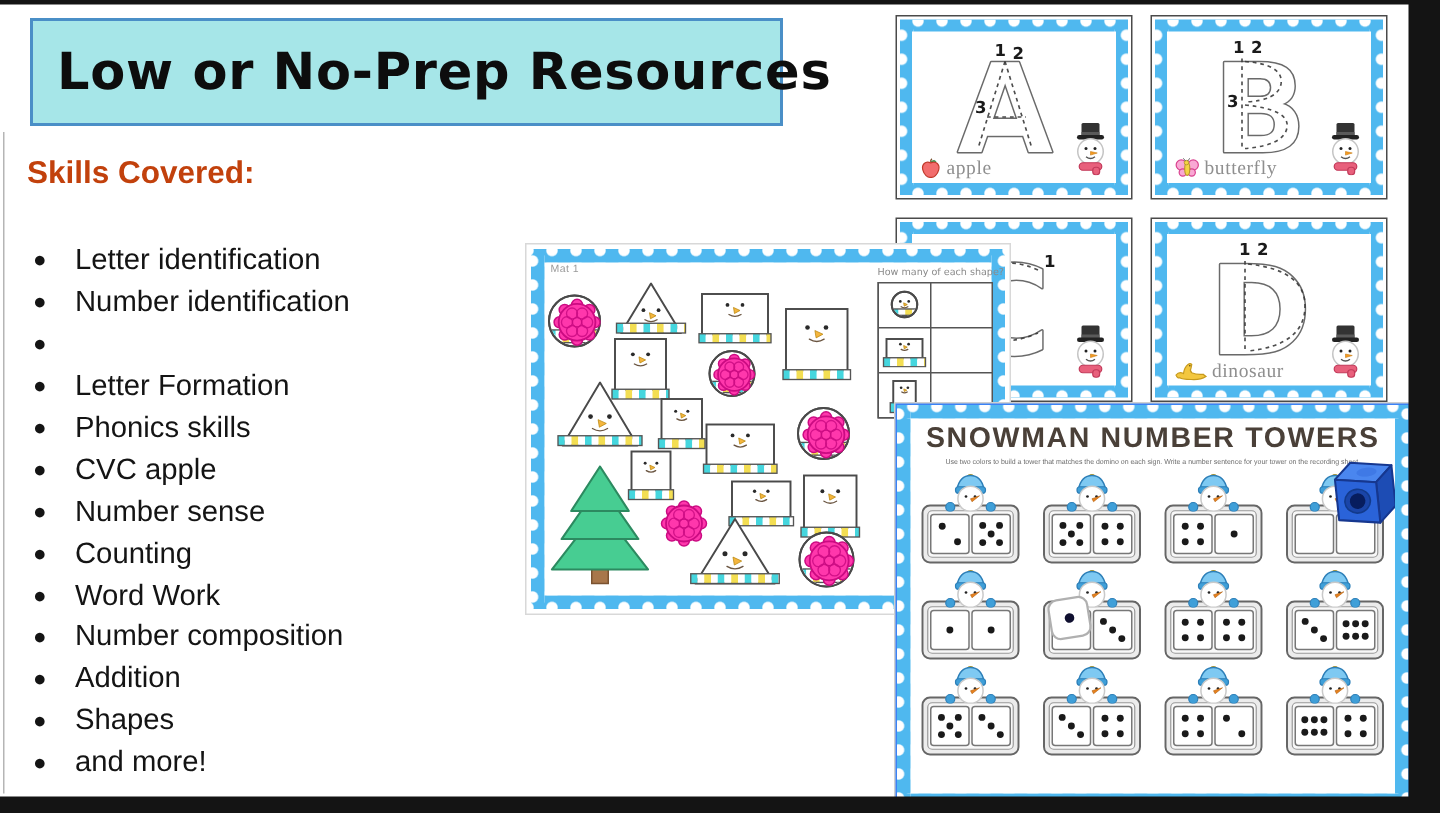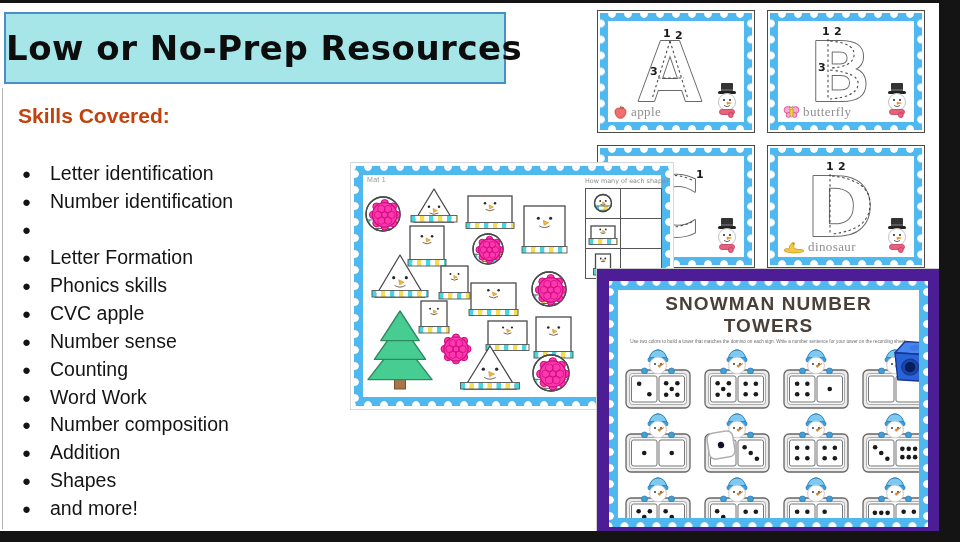--- a/index.html
+++ b/index.html
@@ -6,23 +6,23 @@
   body{width:960px;height:542px;position:relative;overflow:hidden;
        font-family:"Liberation Sans",sans-serif;}
 
   
   .edge-top{position:absolute;left:0;top:0;width:960px;height:3px;background:#141414;z-index:6;}
   .edge-bottom{position:absolute;left:0;top:531px;width:960px;height:11px;background:#141414;z-index:6;}
   .edge-right{position:absolute;left:939px;top:0;width:21px;height:542px;background:#141414;z-index:6;}
   .edge-left-line{position:absolute;left:2px;top:88px;width:1px;height:441px;background:#b5b5b5;z-index:6;}
 
   
-  .banner{position:absolute;left:4px;top:12px;width:502px;height:72px;
+  .banner{position:absolute;left:20px;top:12px;width:502px;height:72px;
           background:var(--banner_fill,#a6e6e8);border:2px solid var(--banner_border,#4a8fc7);
-          box-sizing:border-box;display:flex;align-items:center;padding-left:0;z-index:1;}
+          box-sizing:border-box;display:flex;align-items:center;padding-left:16px;z-index:1;}
   .banner-text{font-family:"DejaVu Sans",sans-serif;font-weight:700;font-size:34px;
                color:#0d0d0d;letter-spacing:0.5px;white-space:nowrap;}
 
   
   .skills-heading{position:absolute;left:18px;top:104px;font-size:21px;font-weight:700;color:#c2410c;}
   .skills-list{position:absolute;left:22px;top:160px;width:310px;}
   .skill-item{display:flex;align-items:center;height:27.9px;font-size:19.5px;color:#141414;}
   .skill-bullet{width:28px;font-size:15px;color:#141414;flex:none;}
 
   
@@ -53,22 +53,22 @@
              font-size:7px;color:#9a9a9a;letter-spacing:.3px;}
   .mat-shapes{position:absolute;left:1px;top:8px;}
   .tally{position:absolute;left:222px;top:2px;width:64px;}
   .tally-q{font-family:"DejaVu Sans",sans-serif;font-size:6.4px;color:#8a8a8a;
            margin-bottom:3px;white-space:nowrap;}
   .tally-grid{display:grid;grid-template-columns:34px 40px;gap:1px;background:#555;
               border:1px solid #555;width:75px;}
   .tally-cell{background:#fff;height:29px;display:flex;align-items:center;justify-content:center;}
 
   
-  .towers{position:absolute;left:596px;top:268px;width:345px;height:272px;background:#4c1d95;
-          border:1px solid #cfcfcf;padding:12px;box-sizing:border-box;z-index:3;}
+  .towers{position:absolute;left:596px;top:268px;width:345px;height:272px;background:#3b82f6;
+          border:1px solid #cfcfcf;padding:1px;box-sizing:border-box;z-index:3;}
   .towers .scallop{padding:9px;}
   .towers-inner{width:100%;height:100%;background:#fff;position:relative;overflow:hidden;}
   .t-title{margin-top:3px;text-align:center;font-weight:700;font-size:19px;
            letter-spacing:1.1px;color:var(--towers_title,#4a4038);}
   .t-sub{text-align:center;font-size:4.8px;color:#6d6d6d;margin-top:2px;white-space:nowrap;
          transform:scaleX(.97);}
   .t-grid{margin-top:3px;display:grid;grid-template-columns:repeat(4,1fr);
           grid-template-rows:repeat(3,64px);justify-items:center;}
   .t-cell{position:relative;width:79px;height:64px;display:flex;flex-direction:column;
           align-items:center;}

